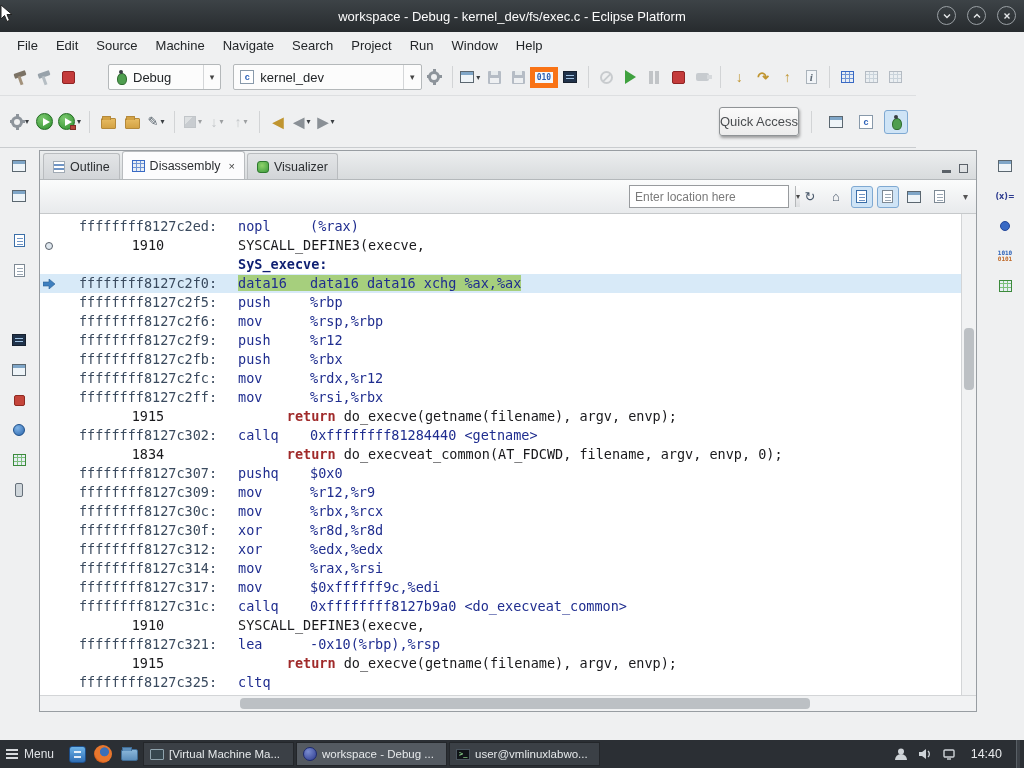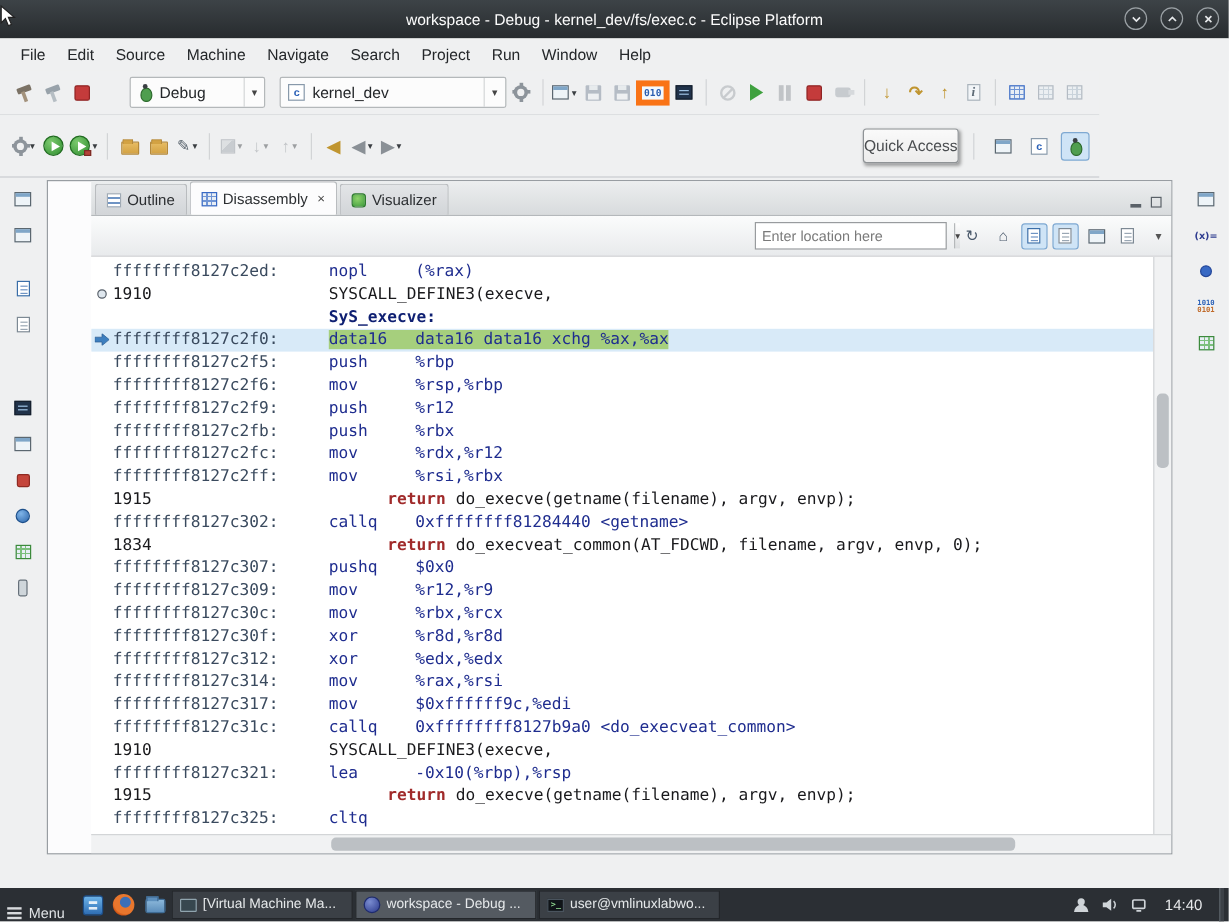--- a/index.html
+++ b/index.html
@@ -98,21 +98,21 @@
   .pressed { background:#cfe4f6; border:1px solid #7fa9d2; border-radius:3px; }
 
   
   .rail { position:absolute; top:148px; width:38px; height:564px; display:flex; flex-direction:column; align-items:center; }
   .rail-left { left:0; } .rail-right { right:0; }
   .ric { width:24px; height:24px; display:flex; align-items:center; justify-content:center; margin-top:6px; border-radius:3px; }
   .gap1 { margin-top:20px; } .gap2 { margin-top:46px; }
 
   
   .editor-panel { position:absolute; left:39px; top:150px; width:938px; height:562px;
-    border:1px solid #989da2; background:#fcfcfd; display:flex; flex-direction:column;padding-left:36px; }
+    border:1px solid #989da2; background:#fcfcfd; display:flex; flex-direction:column; }
   .tabbar { height:29px; display:flex; align-items:flex-end; background:linear-gradient(#eceeef,#d8dbdd);
     border-bottom:1px solid #b4b8bb; padding-left:3px; }
   .tab { display:flex; align-items:center; gap:5px; height:26px; padding:0 9px; font-size:12.5px;
     border:1px solid #b9bcbf; border-bottom:none; border-radius:3px 3px 0 0;
     background:linear-gradient(#e3e5e7,#d2d5d8); margin-right:2px; color:#2b2e31; }
   .tab.active { background:#fcfcfd; height:28px; }
   .closex { margin-left:3px; font-size:11px; color:#444; }
   .tabicon { display:inline-block; position:relative; }
   .outlic { width:12px; height:12px; border:1px solid #a0aab4; background:#fff;
     background-image:repeating-linear-gradient(0deg,transparent 0 2px,#6f94c4 2px 4px); }
@@ -131,39 +131,39 @@
   .viewmenu { font-size:10px; color:#555; margin-left:8px; }
 
   .code-wrap { position:relative; flex:1; background:#ffffff; overflow:hidden; }
   .code { position:absolute; left:0; top:0; right:15px; bottom:0; padding-top:3px;
     font-family:"DejaVu Sans Mono",monospace; font-size:13.5px; }
   .cl { height:19px; line-height:19px; white-space:pre; }
   .cl.cur { background:#d8eaf8; }
   .gut { display:inline-block; width:18px; text-align:center; }
   .gut svg { vertical-align:middle; }
   .dotmark { display:inline-block; width:8px; height:8px; border:1px solid #58606a; border-radius:50%; background:#dfe7ee; vertical-align:middle; }
-  .c1 { display:inline-block; width:180px; }
+  .c1 { display:inline-block; width:180px;text-align:center; }
   .addr { color:#3a4a5e; }
   .lineno { color:#19191c; }
   .mn { display:inline-block; width:72px; color:#1f2d8f; }
   .op { color:#1f2d8f; }
   .iphl { background:#a6cf7d; }
   .lbl { color:#0e1f72; font-weight:bold; }
   .kw { color:#a02a2a; font-weight:bold; }
   .src { color:#19191c; }
 
   .vscroll { position:absolute; right:0; top:0; bottom:0; width:15px; background:#f1f2f3; border-left:1px solid #d3d5d7; }
   .vthumb { position:absolute; left:2px; right:2px; top:114px; height:62px; background:#bcc0c4; border-radius:4px; }
   .hscroll { height:16px; background:#f1f2f3; border-top:1px solid #d3d5d7; position:relative; }
   .hthumb { position:absolute; left:200px; width:570px; top:2px; bottom:2px; background:#bcc0c4; border-radius:4px; }
 
   
   .taskbar { position:absolute; left:0; bottom:0; width:1024px; height:28px; background:#2b2f34;
     display:flex; align-items:center; color:#dfe2e5; font-size:12px; }
-  .tb-menu { display:flex; align-items:flex-end; gap:6px; padding:0 10px 0 6px; height:100%; }
+  .tb-menu { display:flex; align-items:center; gap:6px; padding:0 10px 0 6px; height:100%; }
   .bluapp { width:17px; height:17px; border-radius:3px; background:linear-gradient(#6db3e8,#2e6db3); border:1px solid #1d4f8a; position:relative; }
   .bluapp::after { content:""; position:absolute; inset:4px; background:
     repeating-linear-gradient(0deg,#fff 0 2px,transparent 2px 5px); opacity:.85; }
   .launcher { width:26px; height:100%; display:flex; align-items:center; justify-content:center; }
   .ffx { width:18px; height:18px; border-radius:50%; background:radial-gradient(circle at 58% 38%,#3a6fb8 0 27%,#e8762d 32% 62%,#c94e10 75%); }
   .fold { width:17px; height:12px; background:linear-gradient(#8bb7da,#5d8fbc); border:1px solid #3f6c95; border-radius:2px; position:relative; margin-top:2px; }
   .fold::before { content:""; position:absolute; left:0; top:-3px; width:8px; height:3px; background:#5d8fbc; border:1px solid #3f6c95; border-bottom:none; }
   .task { width:151px; height:24px; margin:0 1px; background:#3b4046; border:1px solid #23262a;
     display:flex; align-items:center; gap:5px; padding:0 6px; overflow:hidden; }
   .task.active { background:#545a61; }

